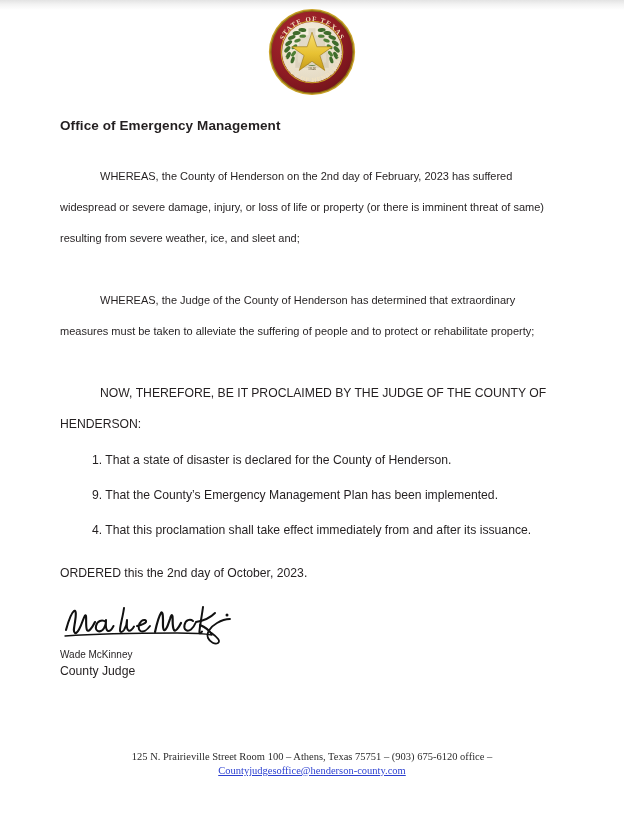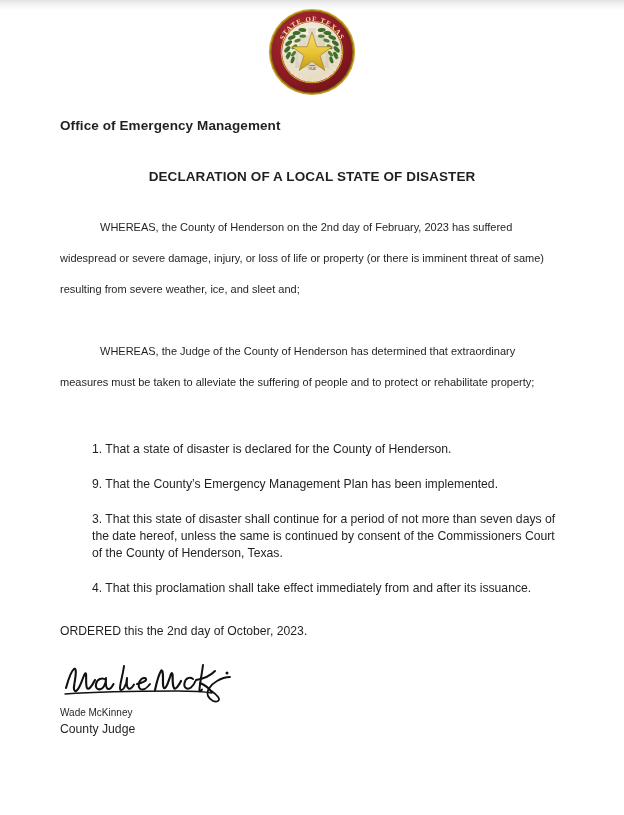--- a/index.html
+++ b/index.html
@@ -227,35 +227,36 @@
         <textPath href="#arcTop" startOffset="50%" text-anchor="middle">STATE OF TEXAS</textPath>
       </text>
       <text font-family="'Liberation Serif', serif" font-size="13.5" font-weight="bold" fill="#f2e3c2" letter-spacing="2.2">
         <textPath href="#arcBot" startOffset="50%" text-anchor="middle">COUNTY OF HENDERSON</textPath>
       </text>
     </svg>
   </div>
 
   <div class="h-office">Office of Emergency Management</div>
 
-  <div class="h-decl">DECLARATION OF A LOCAL STATE OF DISASTER</div>
 
   <div class="body-block">
     <p class="para">WHEREAS, the County of Henderson on the 2nd day of February, 2023 has suffered widespread or severe damage, injury, or loss of life or property (or there is imminent threat of same) resulting from severe weather, ice, and sleet and;</p>
     <div class="gap-lg"></div>
     <p class="para">WHEREAS, the Judge of the County of Henderson has determined that extraordinary measures must be taken to alleviate the suffering of people and to protect or rehabilitate property;</p>
   </div>
 
   <div class="gap-lg"></div>
 
+  <div class="now-block">
+    <p class="para">NOW, THEREFORE, BE IT PROCLAIMED BY THE JUDGE OF THE COUNTY OF HENDERSON:</p>
+  </div>
 
   <div class="items">
     <p class="item">1.  That a state of disaster is declared for the County of Henderson.</p>
     <p class="item">9.  That the County’s Emergency Management Plan has been implemented.</p>
-    <p class="item">3. That this state of disaster shall continue for a period of not more than seven days of the date hereof, unless the same is continued by consent of the Commissioners Court of the County of Henderson, Texas.</p>
     <p class="item">4. That this proclamation shall take effect immediately from and after its issuance.</p>
   </div>
 
   <div class="ordered">ORDERED this the 2nd day of October, 2023.</div>
 
   <div class="sig-area">
     <svg class="sig-svg" viewBox="0 0 350 84">
       <g fill="none" stroke="#111111" stroke-linecap="round" stroke-linejoin="round">
 
         <path d="M8,52 C14,30 18,18 24,14 C29,11 28,24 26,36 C24,48 22,56 26,58 C31,60 37,46 42,32 C45,24 47,20 48,24 C49,32 47,46 50,52 C53,57 60,48 66,36" stroke-width="4.2"></path>
@@ -279,14 +280,18 @@
         <circle cx="330" cy="22" r="3" fill="#111111" stroke="none"></circle>
 
         <path d="M6,64 C60,60 150,58 230,58 C262,58 284,59 300,62" stroke-width="2.6"></path>
       </g>
     </svg>
 
     <div class="sig-name">Wade McKinney</div>
     <div class="sig-title">County Judge</div>
   </div>
 
+  <div class="footer">
+    <div>125 N. Prairieville Street Room 100 – Athens, Texas 75751 – (903) 675-6120 office –</div>
+    <a class="footer-email" href="#">Countyjudgesoffice@henderson-county.com</a>
+  </div>
 
 </div>
 
 </body></html>

